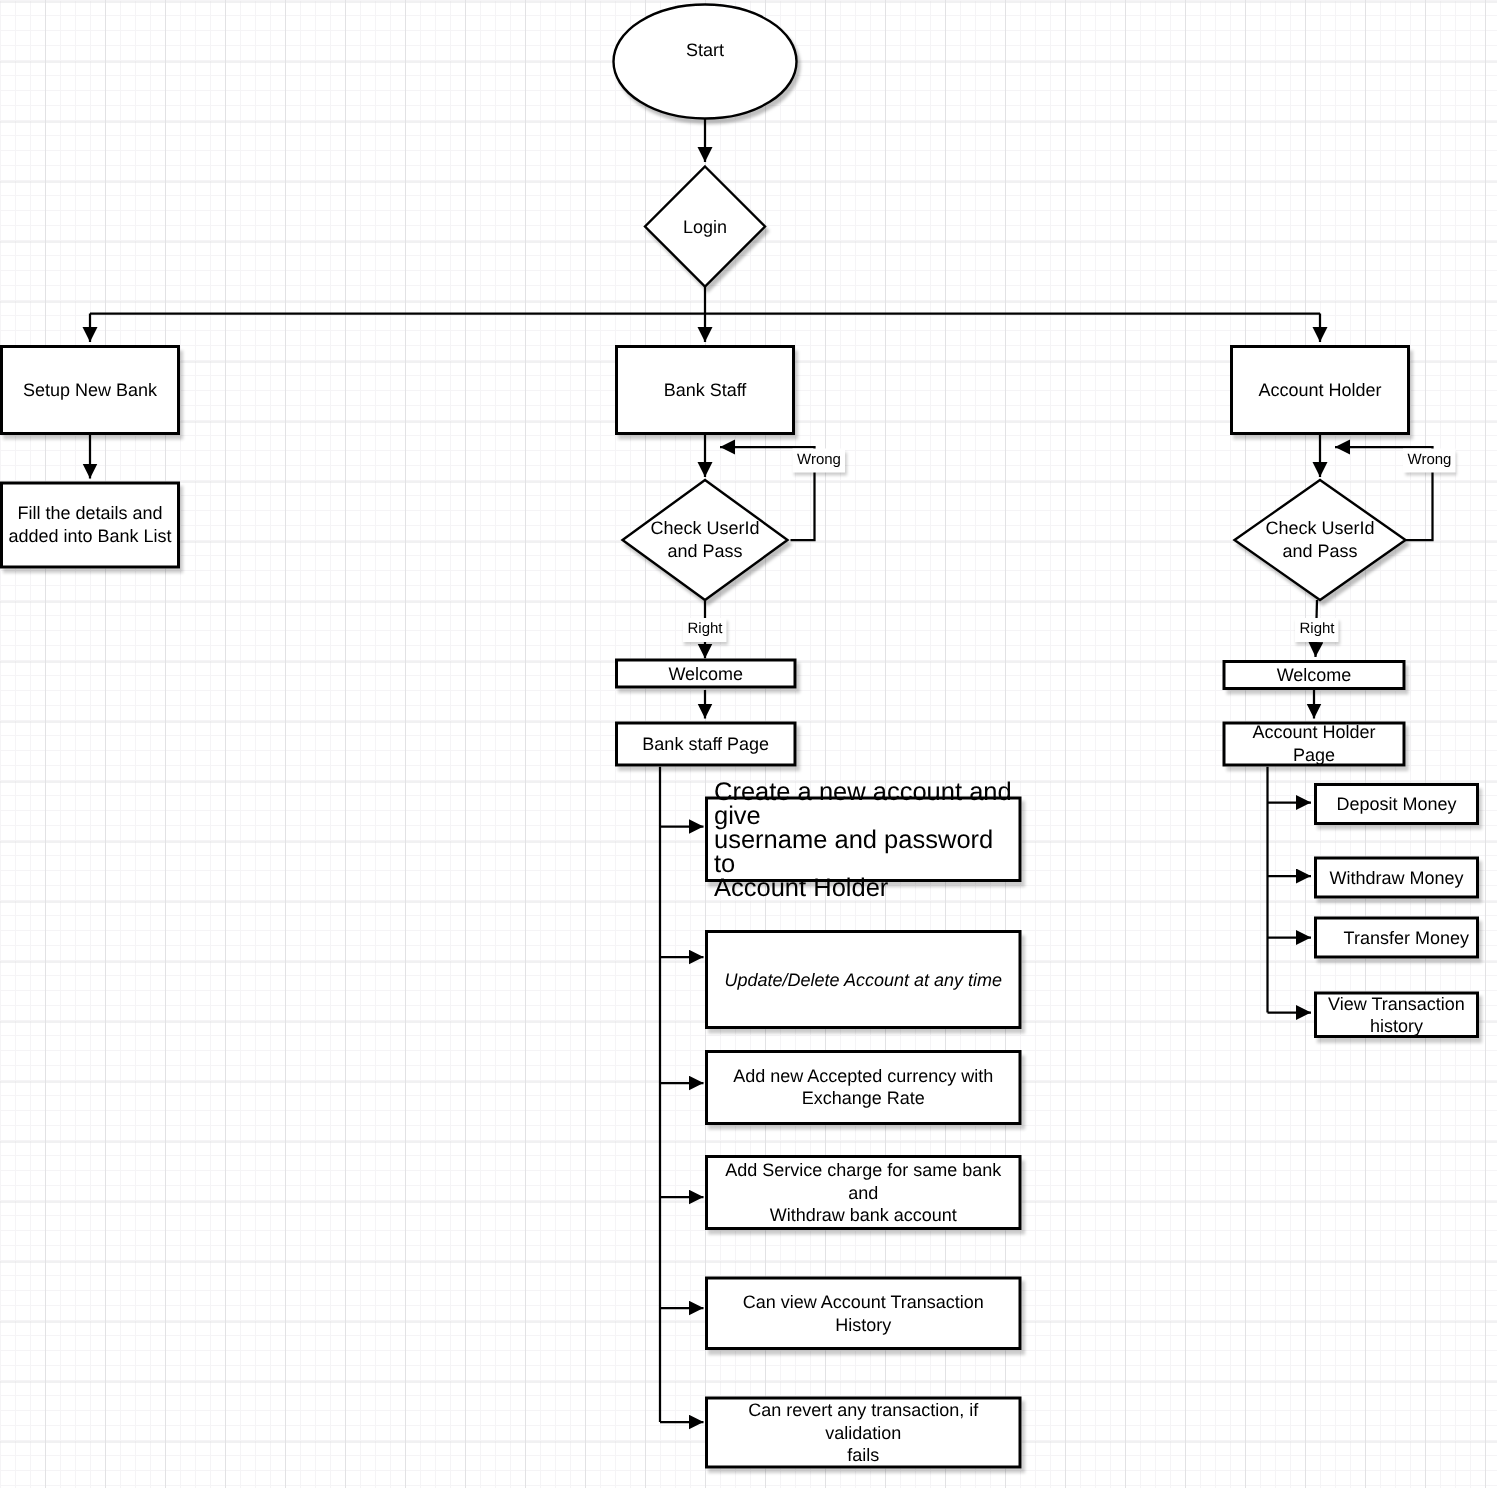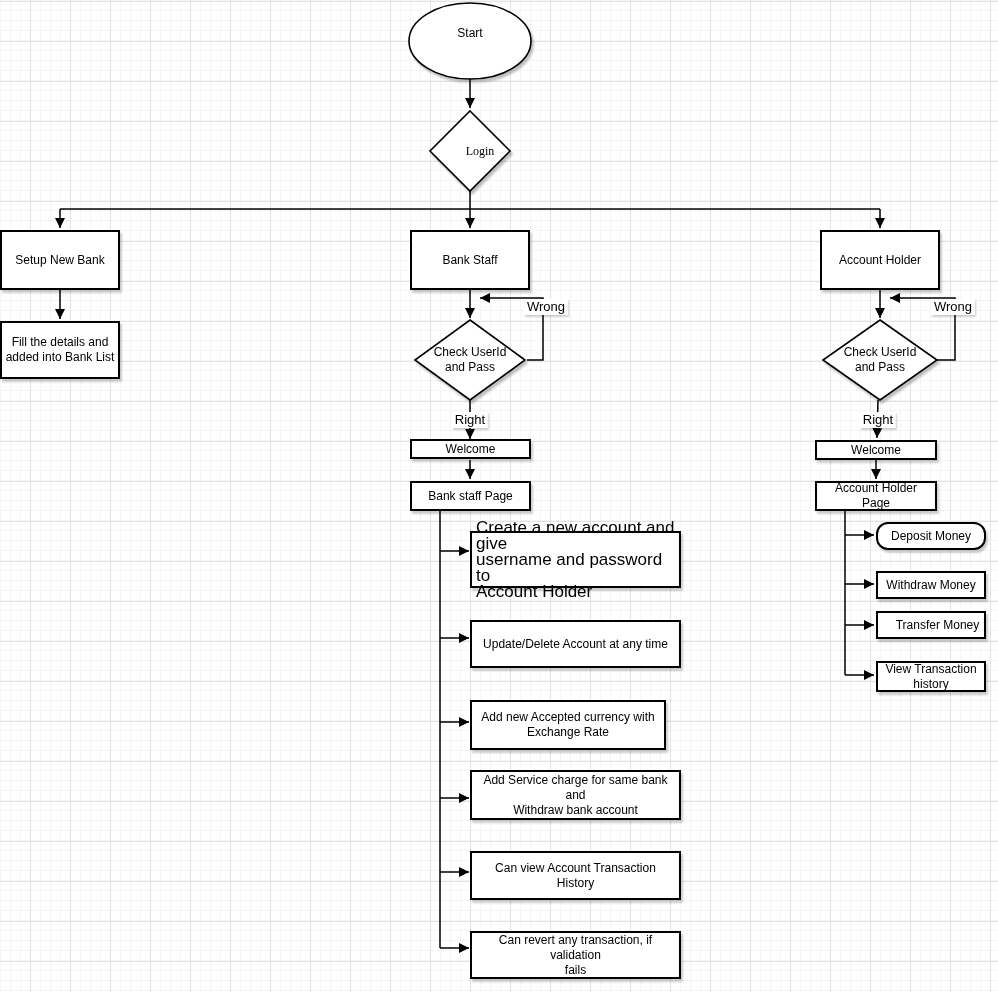--- a/index.html
+++ b/index.html
@@ -61,21 +61,21 @@
     line-height: 15px;
     white-space: pre-line;
     z-index: 3;
     pointer-events: none;
   }
   .edge-chip {
     position: absolute;
     transform: translate(-50%, -50%);
     background: #fff;
     padding: 1px 3px;
-    font-size: 13px;
+    font-size: 10px;
     line-height: 14px;
     box-shadow: 1px 2px 2px rgba(0,0,0,0.2);
     z-index: 3;
   }
 </style>
 </head>
 <body>
 
 <div class="canvas">
 
@@ -119,51 +119,51 @@
     <line class="edge" x1="878" y1="400" x2="877" y2="438" marker-end="url(#arr)"></line>
     <line class="edge" x1="876" y1="460" x2="876" y2="479" marker-end="url(#arr)"></line>
     <line class="edge" x1="845" y1="511" x2="845" y2="675"></line>
     <line class="edge" x1="845" y1="535" x2="874" y2="535" marker-end="url(#arr)"></line>
     <line class="edge" x1="845" y1="584" x2="874" y2="584" marker-end="url(#arr)"></line>
     <line class="edge" x1="845" y1="625" x2="874" y2="625" marker-end="url(#arr)"></line>
     <line class="edge" x1="845" y1="675" x2="874" y2="675" marker-end="url(#arr)"></line>
   </svg>
 
   <div class="lbl" style="left:409px; top:3px; width:122px; height:61px;text-align:center;">Start</div>
-  <div class="lbl" style="left:440px; top:111px; width:80px; height:80px;font-family:Liberation Serif, serif;">Login</div>
+  <div class="lbl" style="left:430px; top:111px; width:80px; height:80px;">Login</div>
   <div class="lbl" style="left:415px; top:320px; width:110px; height:80px;">Check UserId
 and Pass</div>
   <div class="lbl" style="left:823px; top:320px; width:114px; height:80px;">Check UserId
 and Pass</div>
 
   <div class="node" style="left:0px; top:230px; width:120px; height:60px;">Setup New Bank</div>
   <div class="node" style="left:0px; top:321px; width:120px; height:58px;">Fill the details and
 added into Bank List</div>
 
   <div class="node" style="left:410px; top:230px; width:120px; height:60px;">Bank Staff</div>
   <div class="node" style="left:410px; top:439px; width:121px; height:20px;">Welcome</div>
   <div class="node" style="left:410px; top:481px; width:121px; height:30px;">Bank staff Page</div>
 
   <div class="node left-text" style="left:470px; top:531px; width:211px; height:57px;">Create a new account and give
 username and password to
 Account Holder</div>
-  <div class="node" style="left:470px; top:620px; width:211px; height:48px;">Update/Delete Account at any time</div>
-  <div class="node" style="left:470px; top:700px; width:196px; height:50px;">Add new Accepted currency with
+  <div class="node" style="left:470px; top:620px; width:211px; height:66px;font-style:italic;">Update/Delete Account at any time</div>
+  <div class="node" style="left:470px; top:700px; width:211px; height:50px;">Add new Accepted currency with
 Exchange Rate</div>
   <div class="node" style="left:470px; top:770px; width:211px; height:50px;">Add Service charge for same bank and
 Withdraw bank account</div>
   <div class="node" style="left:470px; top:851px; width:211px; height:49px;">Can view Account Transaction History</div>
   <div class="node" style="left:470px; top:931px; width:211px; height:48px;">Can revert any transaction, if validation
 fails</div>
 
   <div class="node" style="left:820px; top:230px; width:120px; height:60px;">Account Holder</div>
   <div class="node" style="left:815px; top:440px; width:122px; height:20px;">Welcome</div>
   <div class="node" style="left:815px; top:481px; width:122px; height:30px;">Account Holder Page</div>
 
-  <div class="node" style="left:876px; top:522px; width:110px; height:28px;border-radius:12px;">Deposit Money</div>
+  <div class="node" style="left:876px; top:522px; width:110px; height:28px;">Deposit Money</div>
   <div class="node" style="left:876px; top:571px; width:110px; height:28px;">Withdraw Money</div>
   <div class="node" style="left:876px; top:611px; width:110px; height:28px;padding-left:16px;">Transfer Money</div>
   <div class="node" style="left:876px; top:661px; width:110px; height:31px;">View Transaction
 history</div>
 
   <div class="edge-chip" style="left:546px; top:307px;">Wrong</div>
   <div class="edge-chip" style="left:470px; top:420px;">Right</div>
   <div class="edge-chip" style="left:953px; top:307px;">Wrong</div>
   <div class="edge-chip" style="left:878px; top:420px;">Right</div>
 

